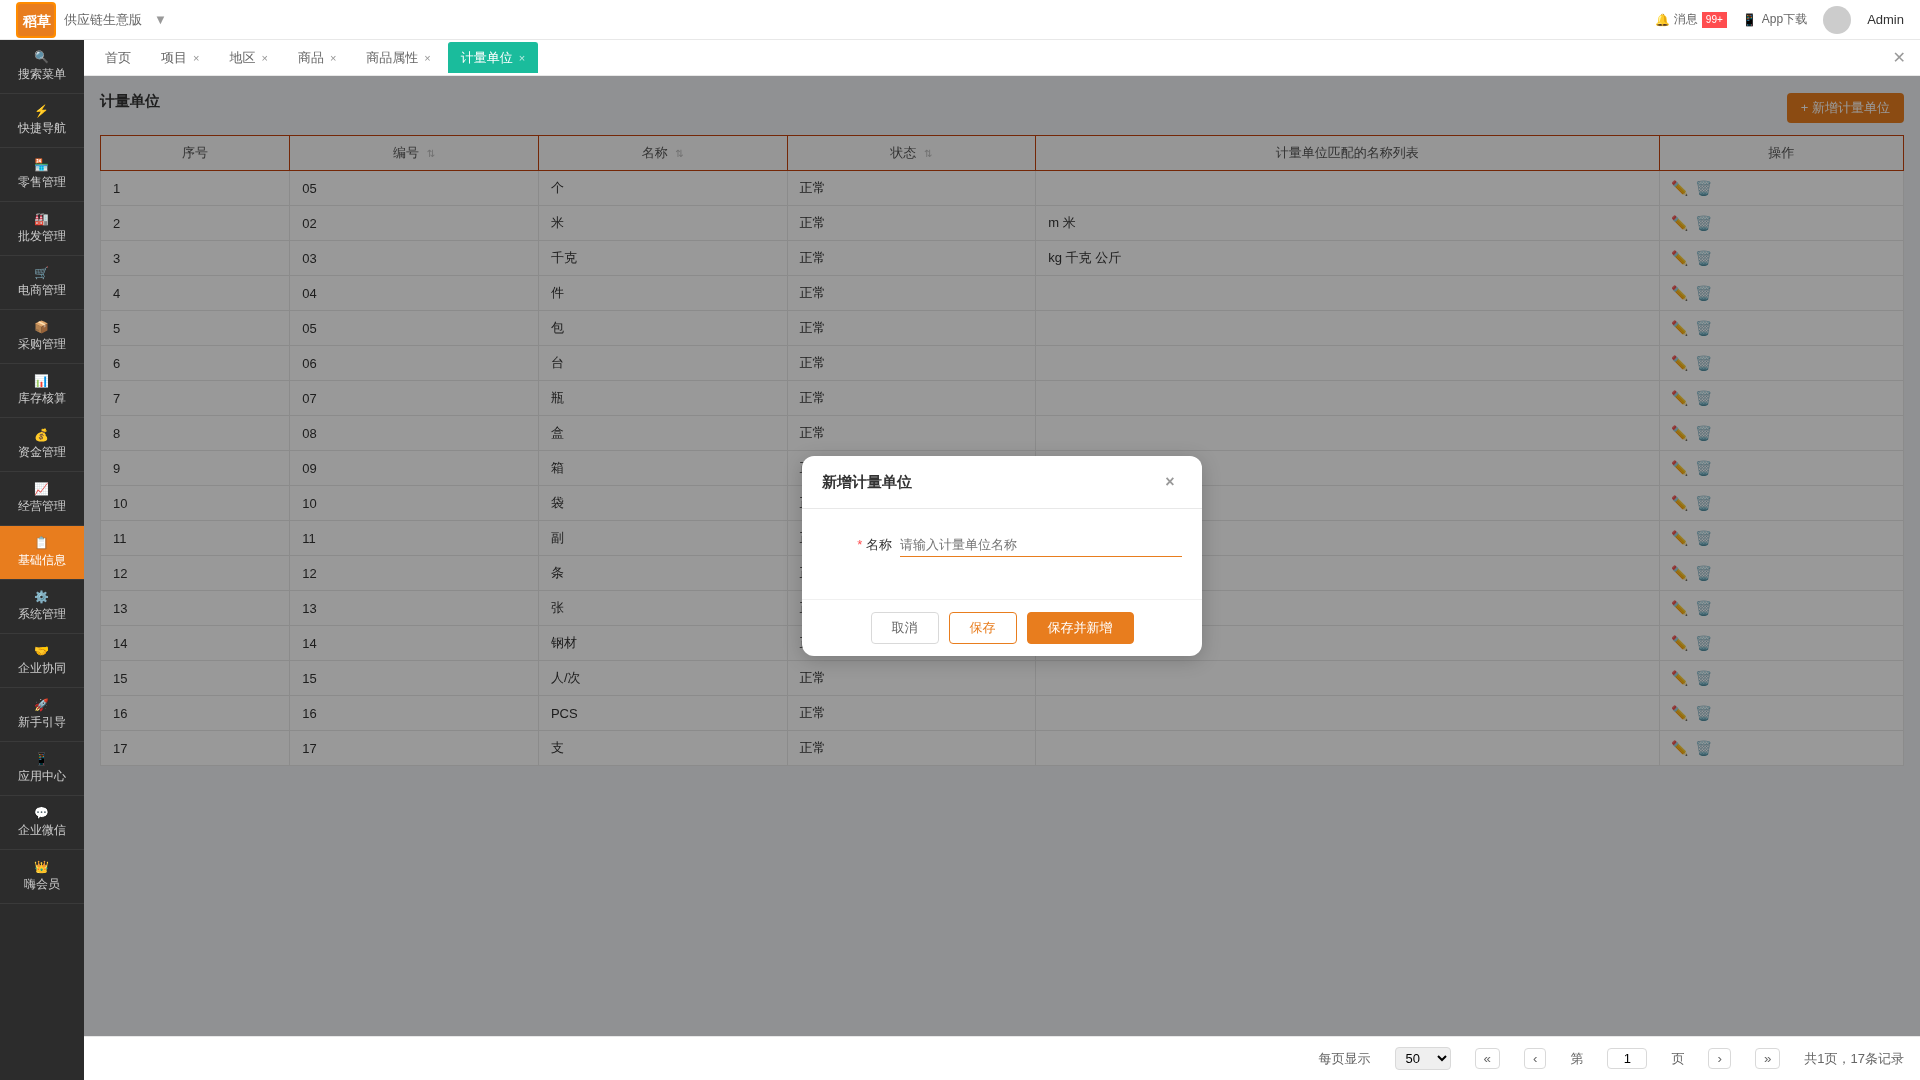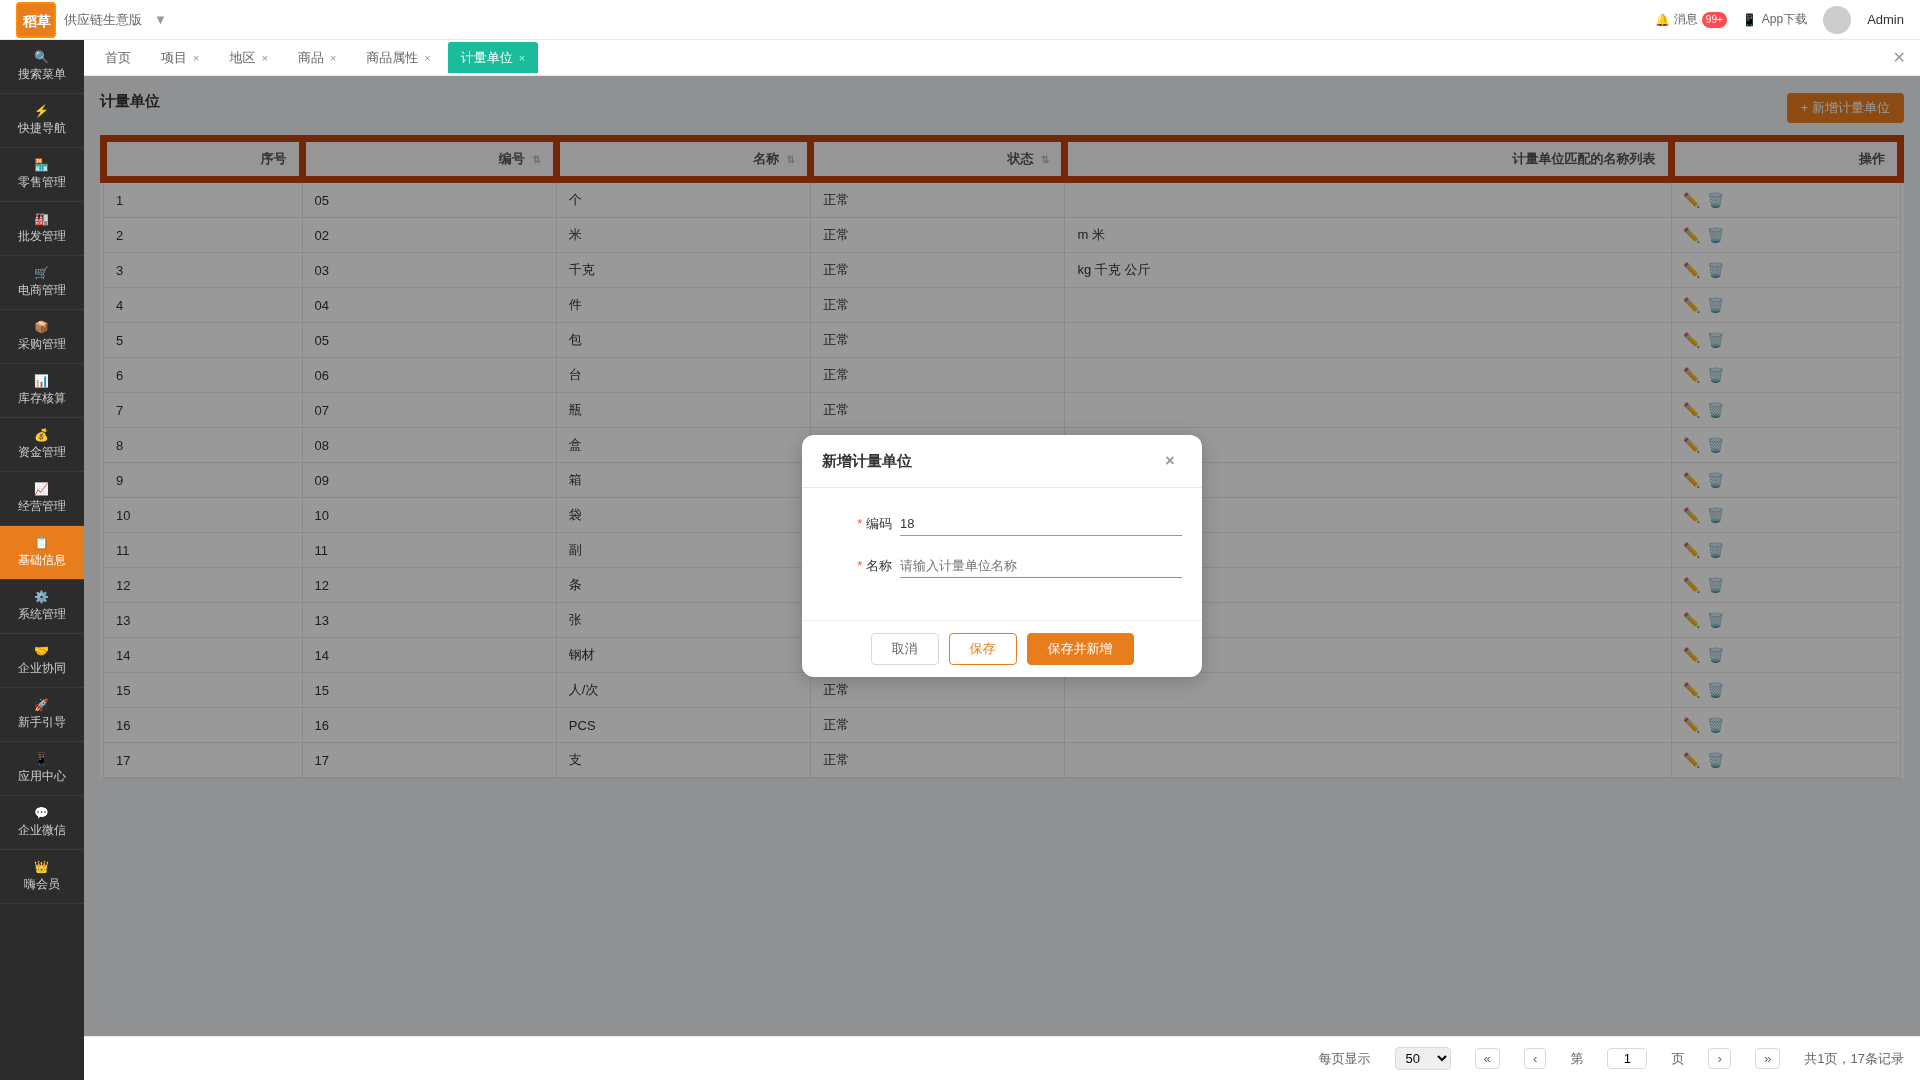--- a/index.html
+++ b/index.html
@@ -44,21 +44,21 @@
       display: flex;
       align-items: center;
       gap: 4px;
       color: #666;
       font-size: 12px;
       cursor: pointer;
     }
     .notif-badge {
       background: #ff4d4f;
       color: white;
-      border-radius: 8px;
+      border-radius: 0;
       font-size: 10px;
       padding: 0 4px;
       min-width: 16px;
       height: 16px;
       display: flex;
       align-items: center;
       justify-content: center;
     }
     .avatar {
       width: 28px;
@@ -170,24 +170,24 @@
 
     
     .data-table {
       width: 100%;
       border-collapse: collapse;
       background: white;
       border: 1px solid #e8e8e8;
     }
     .data-table th {
       background: #fafafa;
-      border: 7px solid #c2410c;
+      border: 1px solid #c2410c;
       padding: 8px 12px;
-      text-align: right;
-      font-weight: 700;
+      text-align: center;
+      font-weight: 400;
       color: #555;
       font-size: 13px;
     }
     .data-table td {
       border: 1px solid #e8e8e8;
       padding: 8px 12px;
       color: #333;
       font-size: 13px;
     }
     .status-normal { color: #52c41a; }
@@ -707,27 +707,20 @@
       <div class="overlay">
         <div class="dialog">
           <div class="dialog-header">
             <span>新增计量单位</span>
             <div class="dialog-close">×</div>
           </div>
           <div class="dialog-body">
             <div class="form-row">
               <div class="form-label">
                 <span style="color:#ff4d4f;">*</span>
-                <span>编码</span>
-              </div>
-              <input class="form-input" type="text" value="18" style="border-bottom-color: rgb(153, 153, 153);">
-            </div>
-            <div class="form-row">
-              <div class="form-label">
-                <span style="color:#ff4d4f;">*</span>
                 <span>名称</span>
               </div>
               <input class="form-input highlighted" type="text" style="border-bottom-color: rgb(232, 125, 30);" placeholder="请输入计量单位名称">
             </div>
           </div>
           <div class="dialog-footer">
             <button class="btn-cancel">取消</button>
             <button class="btn-save">保存</button>
             <button class="btn-save-new">保存并新增</button>
           </div>

